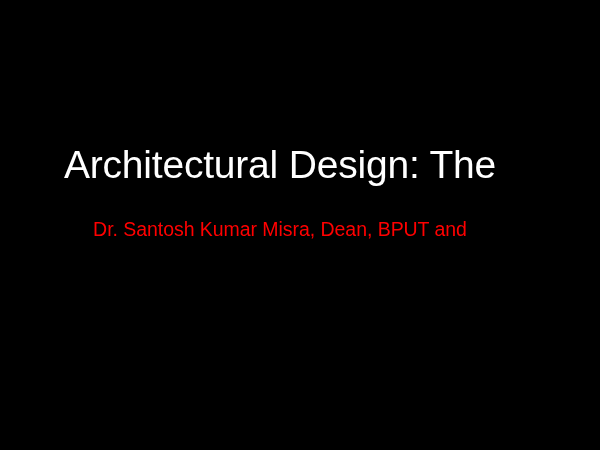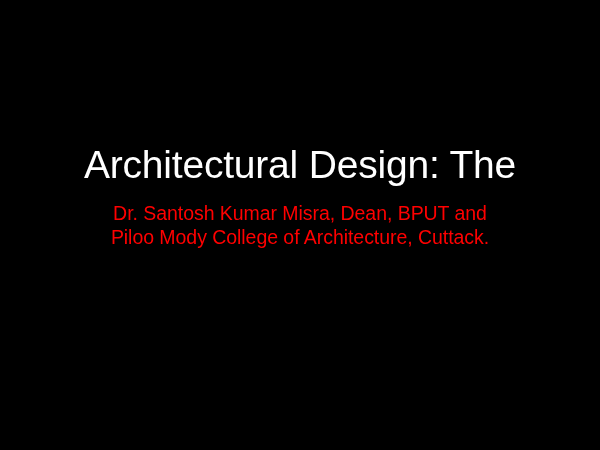--- a/index.html
+++ b/index.html
@@ -24,21 +24,21 @@
   }
 
   .slide-content {
     position: absolute;
     left: 0;
     top: 0;
     width: 600px;
     height: 370px;
     display: flex;
     flex-direction: column;
-    align-items: center;
+    align-items: flex-start;
     justify-content: flex-start;
   }
 
   .title-block {
     width: 560px;
     margin-top: 141px;
     text-align: center;
   }
 
   .title-line {
@@ -46,21 +46,21 @@
     color: #ffffff;
     font-size: 39px;
     line-height: 47px;
     font-weight: 400;
     letter-spacing: -0.2px;
     white-space: nowrap;
   }
 
   .subtitle-block {
     width: 560px;
-    margin-top: 13px;
+    margin-top: 29px;
     text-align: center;
   }
 
   .subtitle-line {
     display: block;
     color: #ff0000;
     font-size: 19.5px;
     line-height: 24px;
     font-weight: 400;
     letter-spacing: -0.05px;
@@ -72,17 +72,16 @@
 
 <div class="slide">
   <div class="slide-content">
 
     <div class="title-block">
       <span class="title-line">Architectural Design: The</span>
     </div>
 
     <div class="subtitle-block">
       <span class="subtitle-line">Dr. Santosh Kumar Misra, Dean, BPUT and</span>
-      <span class="subtitle-line">Piloo Mody College of Architecture, Cuttack.</span>
     </div>
 
   </div>
 </div>
 
 </body></html>

